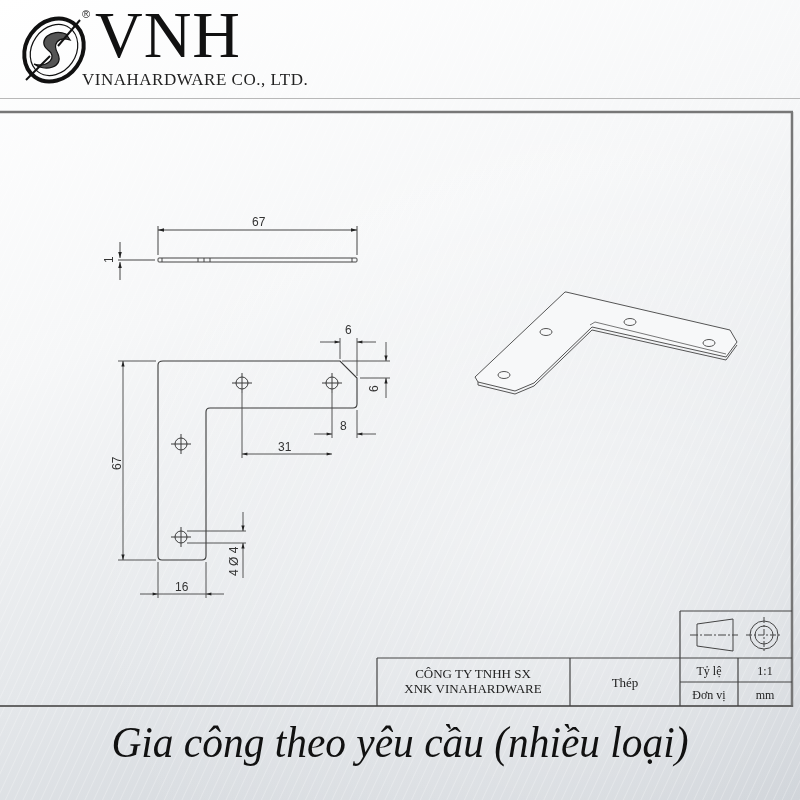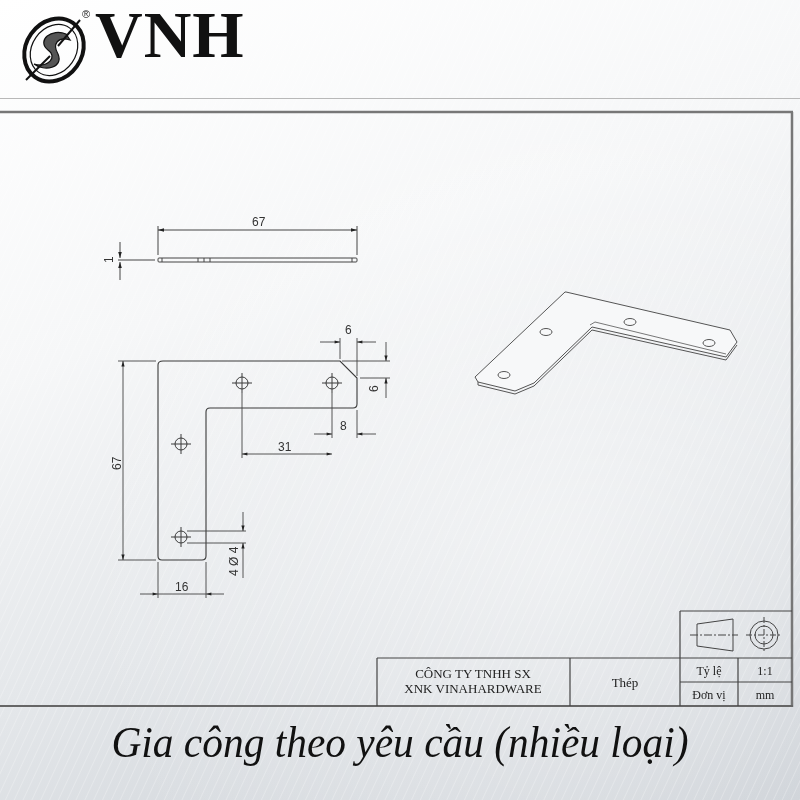--- a/index.html
+++ b/index.html
@@ -11,21 +11,21 @@
   .bg-streaks {
     position: absolute; inset: 0; pointer-events: none;
     background:
       repeating-linear-gradient(115deg, rgba(255,255,255,0.0) 0px, rgba(255,255,255,0.0) 6px, rgba(255,255,255,0.25) 7px, rgba(255,255,255,0.0) 8px),
       radial-gradient(ellipse at 70% 70%, rgba(255,255,255,0.5), rgba(255,255,255,0) 60%);
   }
   .header { position: absolute; left: 0; top: 0; width: 800px; height: 100px; }
   .logo-emblem { position: absolute; left: 18px; top: 10px; width: 72px; height: 76px; }
   .brand {
     position: absolute; left: 95px; top: 2px; font-family: "Liberation Serif", serif;
-    font-weight: bold; font-size: 66px; letter-spacing: 1px; color: #111; line-height: 1;
+    font-weight: normal; font-size: 66px; letter-spacing: 1px; color: #111; line-height: 1;
   }
   .reg { position: absolute; left: 82px; top: 8px; font-size: 11px; color: #222; font-family: "Liberation Sans", sans-serif; }
   .company-sub {
     position: absolute; left: 82px; top: 70px; font-family: "Liberation Serif", serif;
     font-size: 17px; color: #222; letter-spacing: 0.5px;
   }
   .header-rule { position: absolute; left: 0; top: 98px; width: 800px; height: 1px; background: #b8b8b8; }
   .drawing { position: absolute; left: 0; top: 0; }
   .caption {
     position: absolute; left: 0; top: 716px; width: 800px; text-align: center;
@@ -43,20 +43,21 @@
 <div class="header">
   <svg class="logo-emblem" viewBox="0 0 72 76">
     <ellipse cx="36" cy="40" rx="28" ry="33" transform="rotate(35 36 40)" fill="none" stroke="#111" stroke-width="4"></ellipse>
     <ellipse cx="36" cy="40" rx="22" ry="27" transform="rotate(35 36 40)" fill="none" stroke="#111" stroke-width="1.2"></ellipse>
     <path d="M48 24 C 34 18, 18 30, 30 40 C 40 47, 30 58, 16 54 C 26 62, 46 58, 40 44 C 34 34, 40 26, 52 30 Z" fill="#555" stroke="#111" stroke-width="1.2"></path>
     <path d="M62 10 L 40 36" stroke="#111" stroke-width="2"></path>
     <path d="M32 46 L 8 70" stroke="#111" stroke-width="2"></path>
   </svg>
   <span class="reg">®</span>
   <span class="brand">VNH</span>
+  <span class="company-sub">VINAHARDWARE CO., LTD.</span>
   <div class="header-rule"></div>
 </div>
 
 <svg class="drawing" width="800" height="800" viewBox="0 0 800 800">
   <defs>
     <marker id="arr" viewBox="0 0 10 10" refX="10" refY="5" markerWidth="8" markerHeight="6" orient="auto-start-reverse">
       <path d="M0 2 L10 5 L0 8 z" fill="#222"></path>
     </marker>
   </defs>
 

